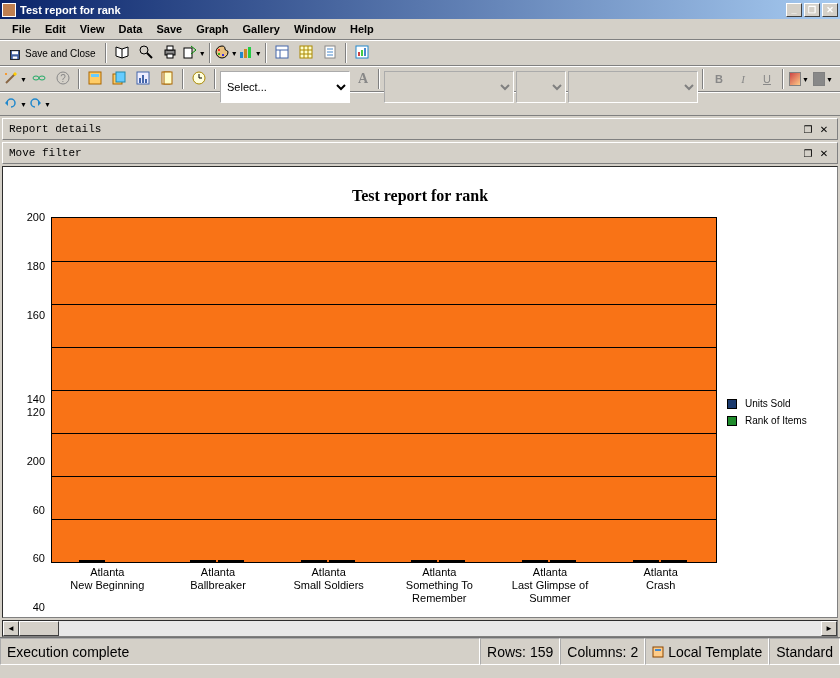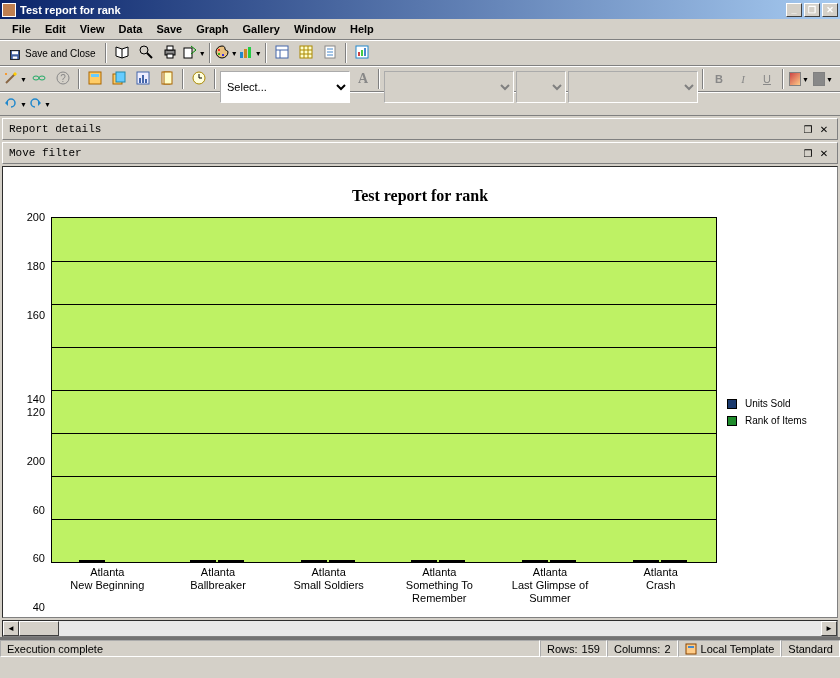--- a/index.html
+++ b/index.html
@@ -143,21 +143,21 @@
   .ytick {
     position: absolute;
     right: 6px;
     transform: translateY(-50%);
     font-size: 11px;
   }
   .plot {
     flex: 1;
     border: 1px solid #000;
     position: relative;
-    background: #bef264;
+    background: #f97316;
   }
   .gridline {
     position: absolute;
     left: 0; right: 0;
     border-top: 1px solid #000;
   }
   .bar-group {
     position: absolute;
     bottom: 0;
     display: flex;
@@ -212,25 +212,25 @@
   }
   .scrolltrack { flex: 1; background: #e8e8e8; display:flex; }
   .scrollthumb {
     width: 40px; height: 15px;
     background: #d4d0c8;
     border: 1px solid #fff;
     border-right-color: #404040;
     border-bottom-color: #404040;
   }
   .statusbar {
-    border-top: 3px solid #737373;
-    background: #d4d0c8;
-    height: 20px;
-    display: flex;
-    font-size: 11px;
+    border-top: 1px solid #737373;
+    background: #d4d0c8;
+    height: 28px;
+    display: flex;
+    font-size: 14px;
   }
   .statuscell {
     padding: 2px 6px;
     border: 1px inset #fff;
     display: flex;
     align-items: center;
     gap: 4px;
   }
   .statuscell.main { flex: 1; }
   .small-icon { width:12px; height:12px; display:inline-flex; }

